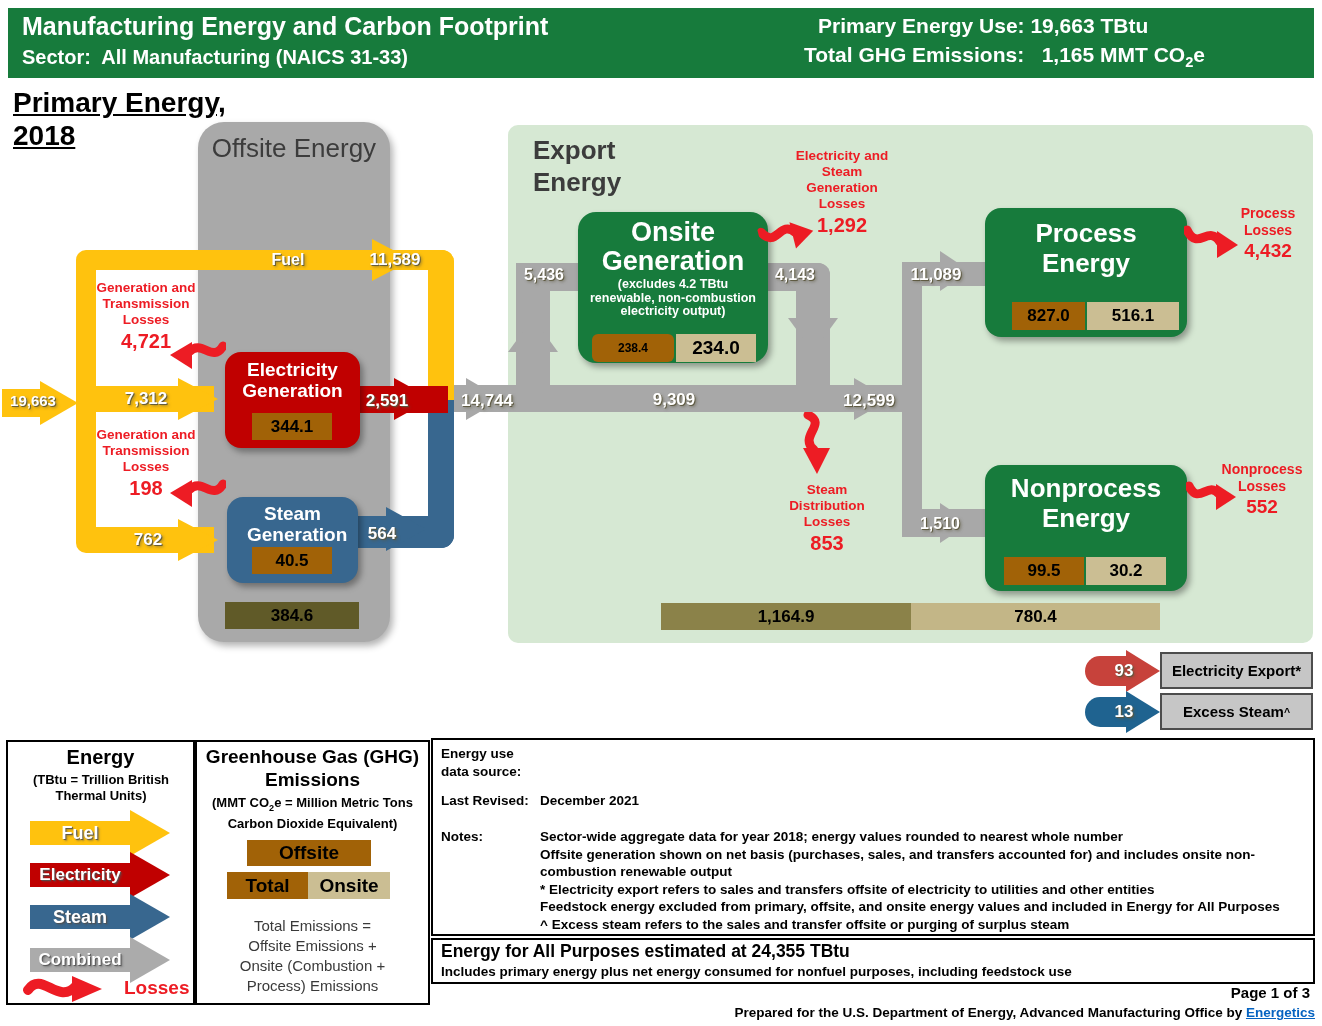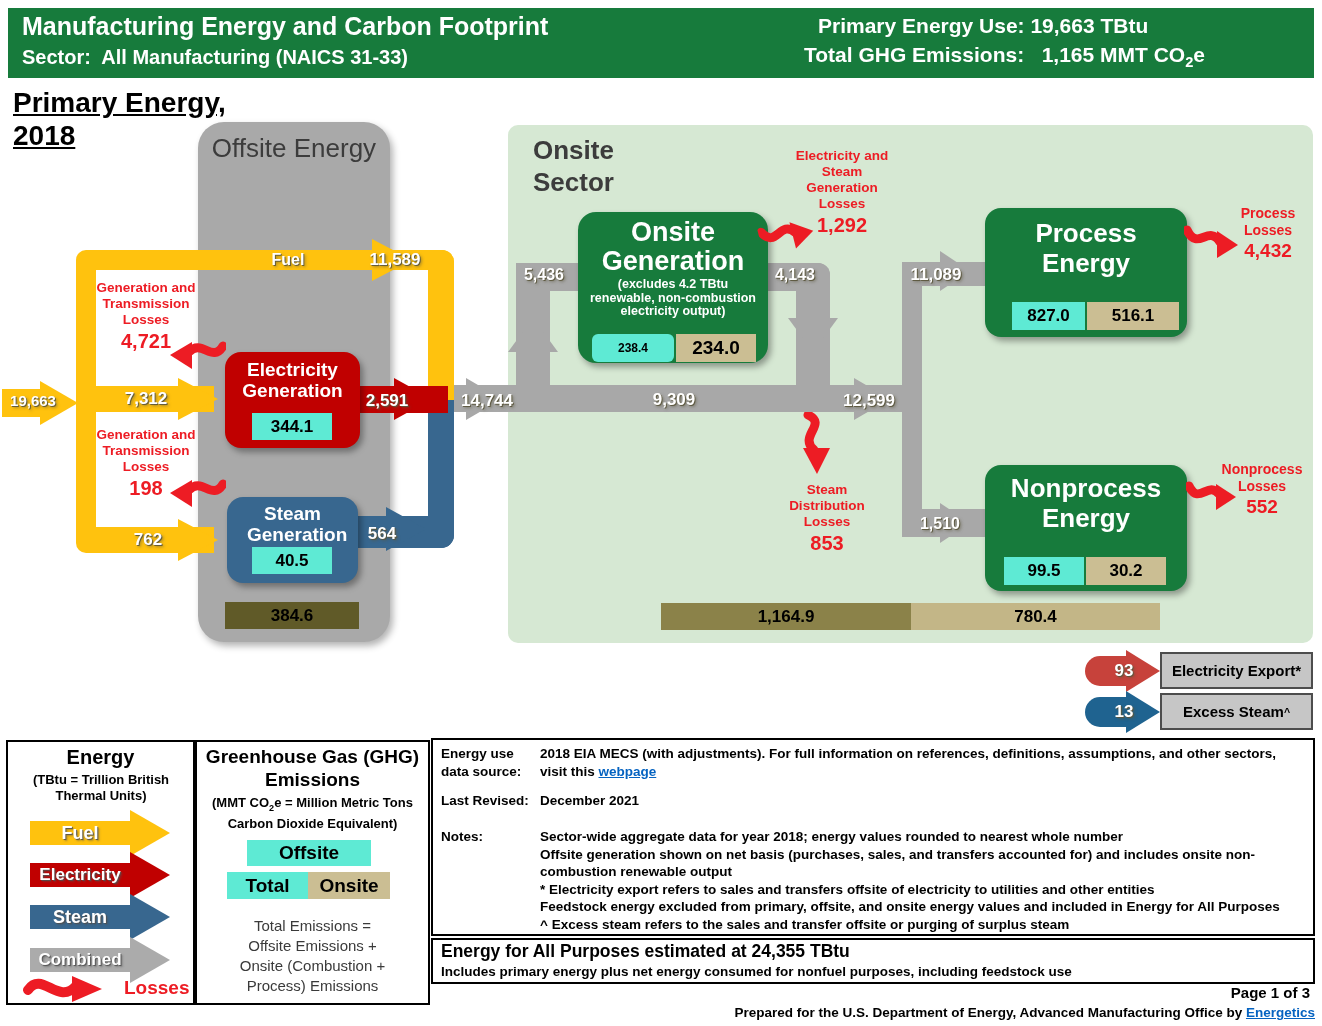--- a/index.html
+++ b/index.html
@@ -15,21 +15,21 @@
   .tri{position:absolute;width:0;height:0;}
   
   .pl{position:absolute;color:#fff;font-weight:700;font-size:17px;text-align:center;
       text-shadow:1px 1px 0 rgba(90,85,60,.9),2px 2px 3px rgba(90,85,60,.55);white-space:pre;}
   .pl.sm{font-size:16px;}
   
   .gbox{position:absolute;background:#177B3C;border-radius:16px;color:#fff;text-align:center;
         font-weight:700;box-shadow:3px 4px 6px rgba(0,0,0,.35);}
   .badge{position:absolute;display:flex;align-items:center;justify-content:center;
          font-weight:700;font-size:17px;color:#000;}
-  .bdark{background:#5eead4;}
+  .bdark{background:#a16207;}
   .blight{background:#CBBE93;}
   .loss{position:absolute;color:#ED1C24;font-weight:700;text-align:center;
         font-size:13.5px;line-height:1.18;}
   .loss .val{font-size:20px;margin-top:2px;}
   .sq{position:absolute;}
   .legendbox{position:absolute;background:#fff;border:2px solid #000;box-sizing:border-box;}
   .lg-arrow-label{position:absolute;color:#fff;font-weight:700;text-align:center;
       text-shadow:1px 1px 0 rgba(80,80,80,.85),2px 2px 2px rgba(80,80,80,.5);}
   .noteslabel{font-weight:700;font-size:13.5px;line-height:1.3;color:#000;}
   .notestext{font-weight:700;font-size:13.5px;line-height:1.3;color:#000;}
@@ -51,21 +51,21 @@
 
   <div class="abs" style="left:13px;top:86px;font-size:28px;font-weight:700;color:#000;line-height:33px;text-decoration:underline;">
     <div>Primary Energy,</div>
     <div>2018</div>
   </div>
 
   <div class="abs" style="left:198px;top:122px;width:192px;height:520px;background:#A9A9A9;border-radius:26px;box-shadow:3px 4px 7px rgba(0,0,0,.3);"></div>
   <div class="abs" style="left:198px;top:132px;width:192px;text-align:center;font-size:26px;line-height:32px;font-weight:400;color:#3C3C3C;">Offsite Energy</div>
 
   <div class="abs" style="left:508px;top:125px;width:805px;height:518px;background:#D6E8D3;border-radius:10px;"></div>
-  <div class="abs" style="left:533px;top:134px;width:120px;font-size:26px;line-height:32px;font-weight:700;color:#3C3C3C;">Onsite Sector</div>
+  <div class="abs" style="left:533px;top:134px;width:120px;font-size:26px;line-height:32px;font-weight:700;color:#3C3C3C;">Export Energy</div>
 
   <div class="pipe gray" style="left:432px;top:385px;width:490px;height:27px;"></div>
 
   <div class="pipe gray" style="left:516px;top:263px;width:34px;height:127px;border-top-left-radius:12px;"></div>
   <div class="pipe gray" style="left:516px;top:263px;width:64px;height:28px;"></div>
 
   <div class="pipe gray" style="left:796px;top:263px;width:34px;height:127px;border-top-right-radius:12px;"></div>
   <div class="pipe gray" style="left:768px;top:263px;width:62px;height:28px;border-top-right-radius:12px;"></div>
 
   <div class="pipe gray" style="left:902px;top:268px;width:20px;height:265px;border-top-left-radius:10px;border-bottom-left-radius:10px;"></div>
@@ -261,21 +261,20 @@
   <div class="badge blight" style="left:308px;top:872px;width:82px;height:27px;font-size:19px;">Onsite</div>
   <div class="abs" style="left:199px;top:916px;width:227px;text-align:center;font-size:15px;line-height:20px;font-weight:400;color:#3A3A3A;">
     <div>Total Emissions =</div>
     <div>Offsite Emissions +</div>
     <div>Onsite (Combustion +</div>
     <div>Process) Emissions</div>
   </div>
 
   <div class="legendbox" style="left:431px;top:738px;width:884px;height:198px;"></div>
   <div class="abs noteslabel" style="left:441px;top:745px;width:92px;">Energy use data source:</div>
-  <div class="abs notestext" style="left:540px;top:745px;width:765px;"><span>2018 EIA MECS (with adjustments). For full information on references, definitions, assumptions, and other sectors, visit this </span><a class="lnk">webpage</a></div>
   <div class="abs noteslabel" style="left:441px;top:792px;width:100px;">Last Revised:</div>
   <div class="abs notestext" style="left:540px;top:792px;">December 2021</div>
   <div class="abs noteslabel" style="left:441px;top:828px;width:92px;">Notes:</div>
   <div class="abs notestext" style="left:540px;top:828px;width:768px;">
     <div>Sector-wide aggregate data for year 2018; energy values rounded to nearest whole number</div>
     <div>Offsite generation shown on net basis (purchases, sales, and transfers accounted for) and includes onsite non-combustion renewable output</div>
     <div>* Electricity export refers to sales and transfers offsite of electricity to utilities and other entities</div>
     <div>Feedstock energy excluded from primary, offsite, and onsite energy values and included in Energy for All Purposes</div>
     <div>^ Excess steam refers to the sales and transfer offsite or purging of surplus steam</div>
   </div>

